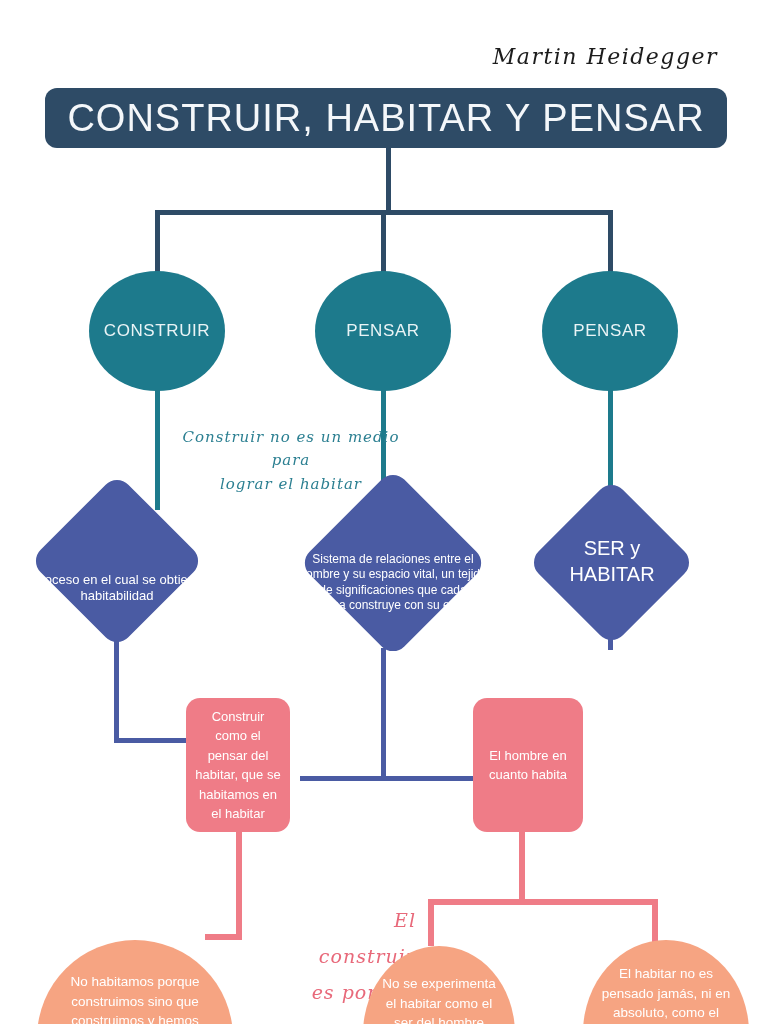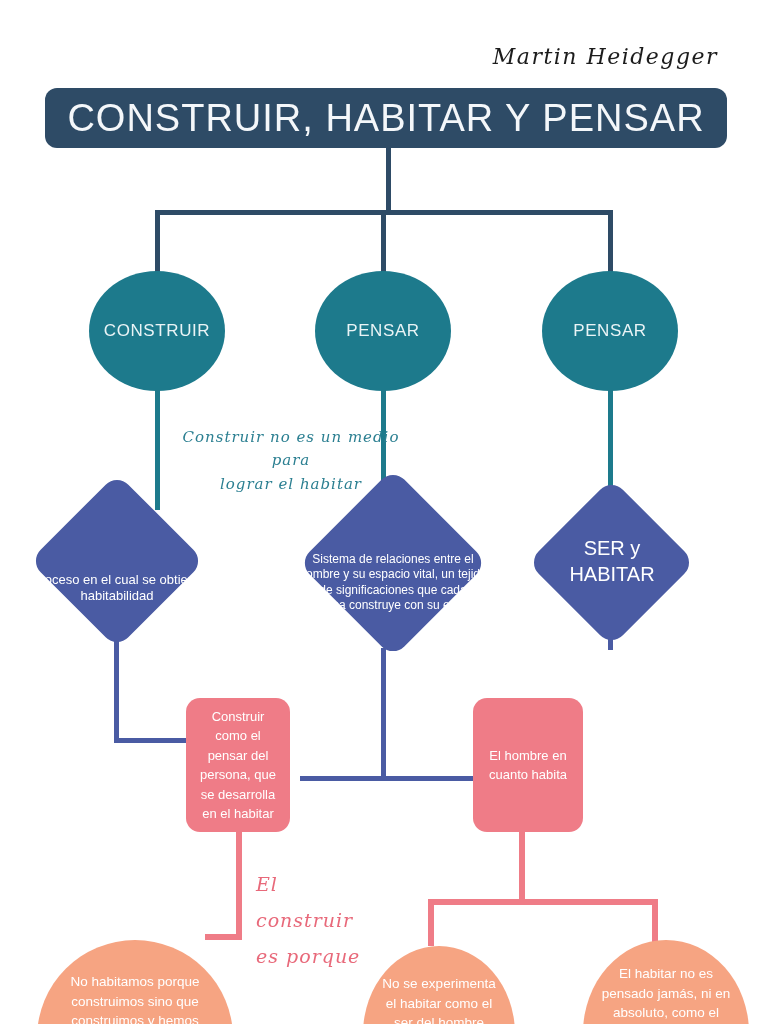--- a/index.html
+++ b/index.html
@@ -125,22 +125,23 @@
 
   
   .script-pink {
     position: absolute;
     font-family: "DejaVu Serif", serif;
     font-style: italic;
     color: #e8697a;
     font-size: 19px;
     line-height: 1.9;
     letter-spacing: 1px;
-    text-align: left;
+    text-align: right;
     width: 160px;
+    margin-top: 36px;
   }
 
   
   .peach {
     position: absolute;
     background: #f6a482;
     border-radius: 50%;
     display: flex;
     align-items: flex-start;
     justify-content: center;
@@ -206,21 +207,21 @@
 
   <div class="ln slate" style="left:114px; top:640px; width:5px; height:102px;"></div>
   <div class="ln slate" style="left:114px; top:738px; width:72px; height:5px;"></div>
 
   <div class="ln slate" style="left:381px; top:648px; width:5px; height:132px;"></div>
   <div class="ln slate" style="left:300px; top:776px; width:176px; height:5px;"></div>
 
   <div class="ln slate" style="left:608px; top:620px; width:5px; height:30px;"></div>
 
   <div class="pinkbox" style="left:186px; top:698px; width:104px; height:134px;">
-    <span>Construir como el pensar del persona, que se desarrolla en el habitar</span>
+    <span>Construir como el pensar del habitar, que se habitamos en el habitar</span>
   </div>
   <div class="pinkbox" style="left:473px; top:698px; width:110px; height:134px;text-align:center;">
     <span>El hombre en cuanto habita</span>
   </div>
 
   <div class="ln pink" style="left:236px; top:832px; width:6px; height:108px;"></div>
   <div class="ln pink" style="left:205px; top:934px; width:37px; height:6px;"></div>
 
   <div class="ln pink" style="left:519px; top:832px; width:6px; height:68px;"></div>
   <div class="ln pink" style="left:428px; top:899px; width:230px; height:6px;"></div>

